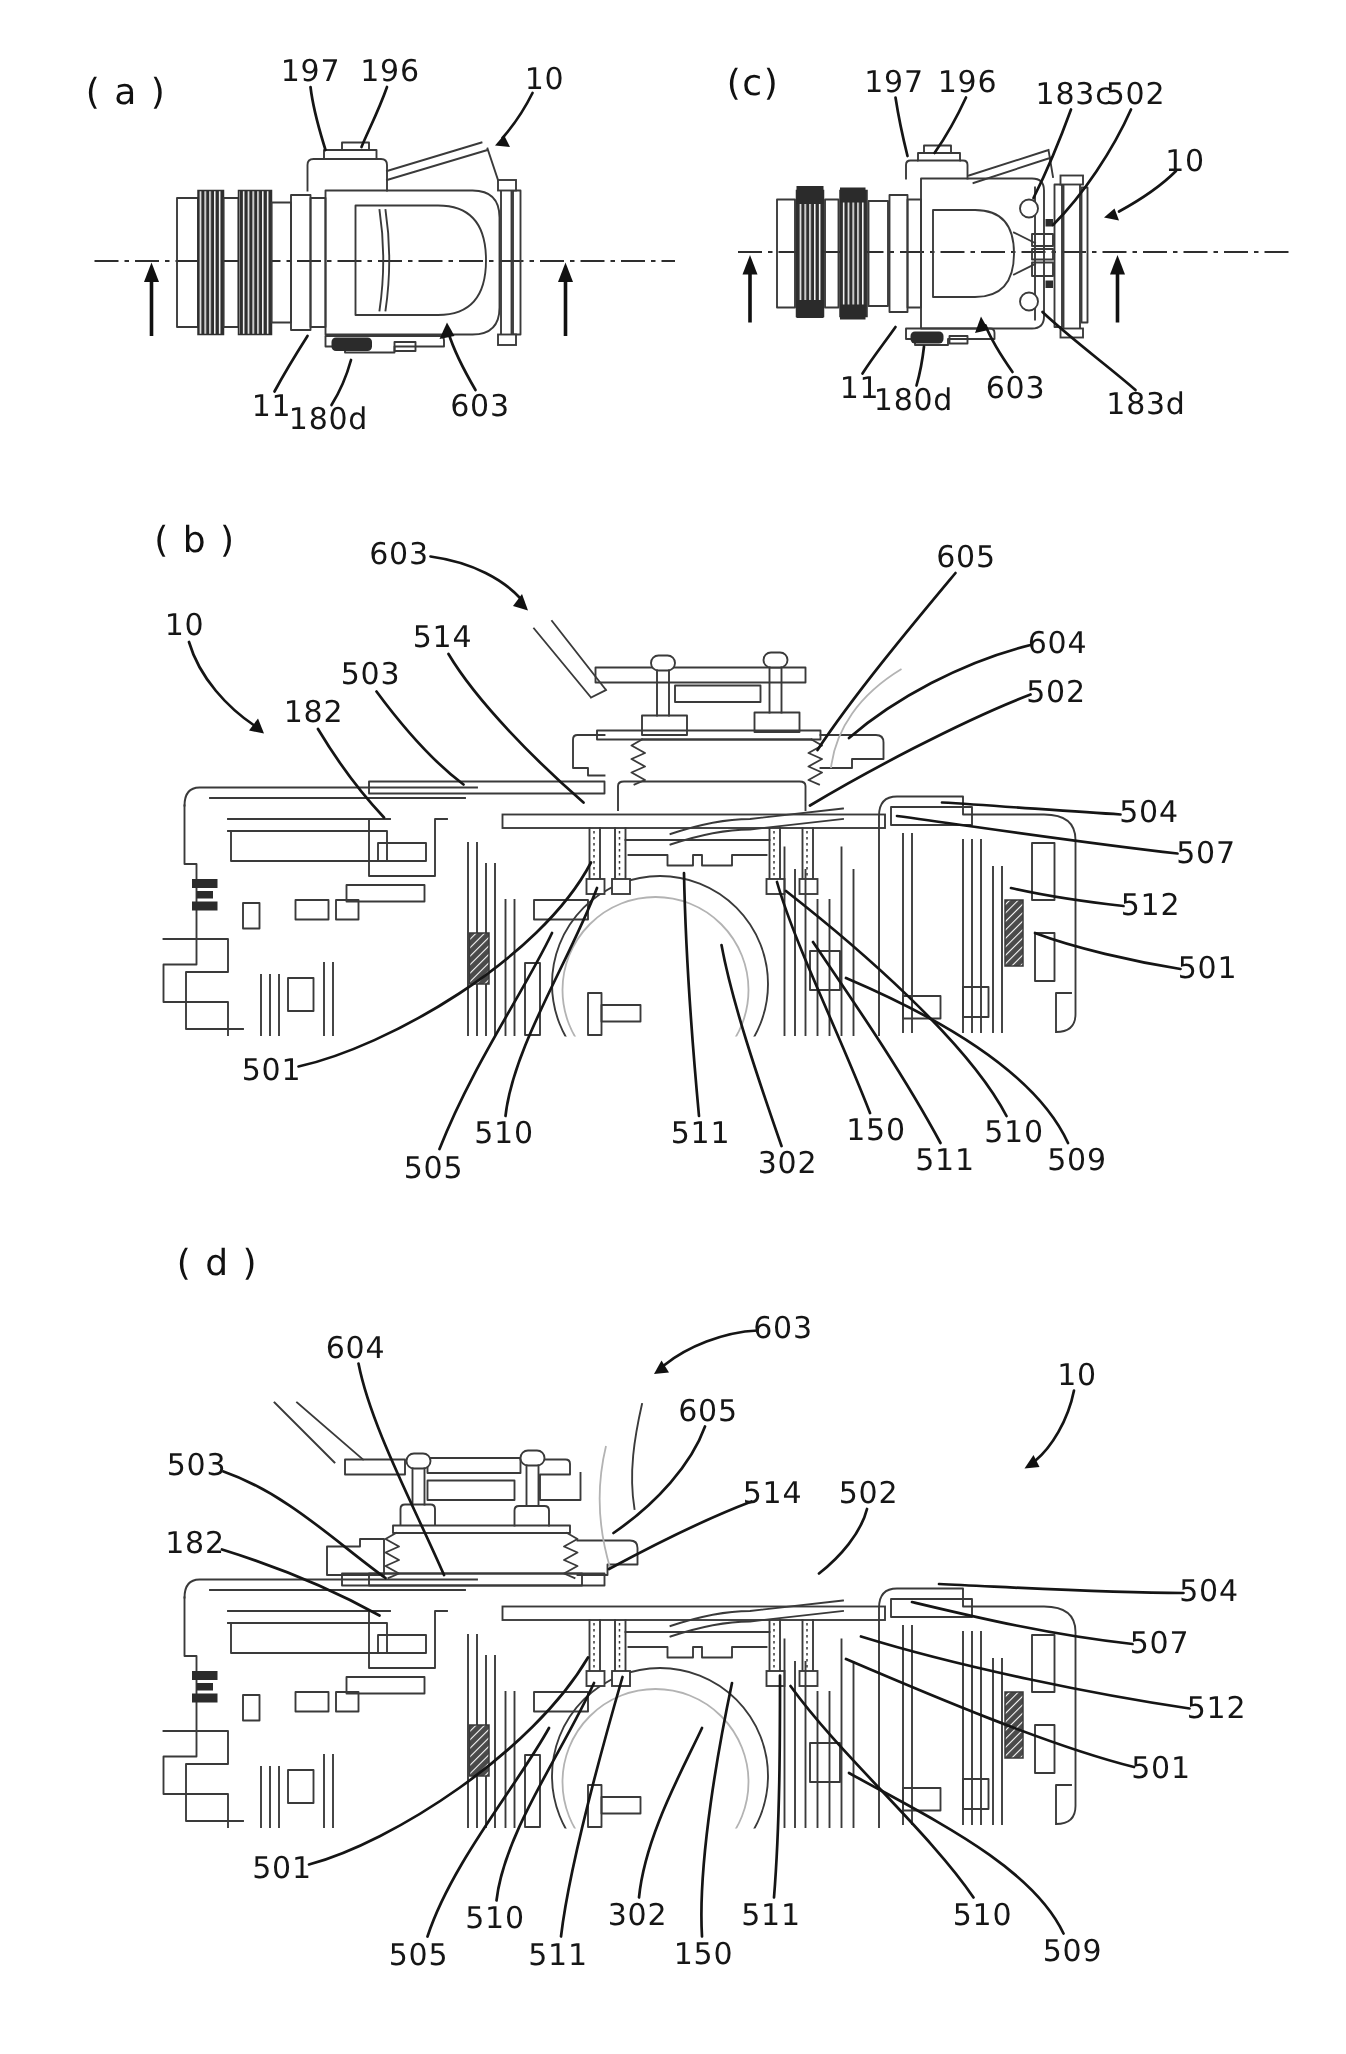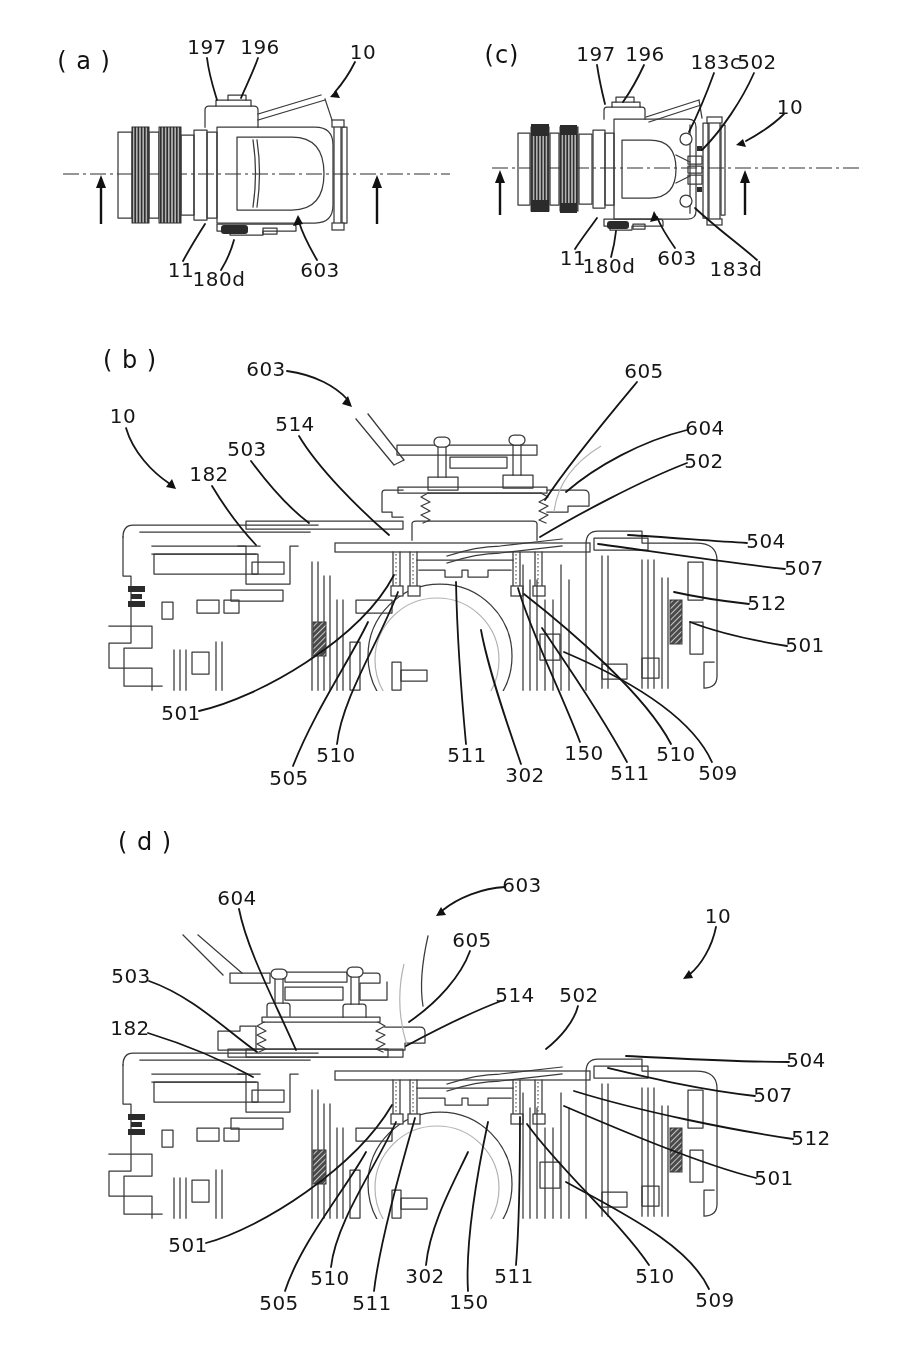--- a/index.html
+++ b/index.html
@@ -329,21 +329,21 @@
     <span class="ref" style="left:320px;top:270px">603</span>
 
     <span class="ref" style="left:596px;top:54px">197</span>
     <span class="ref" style="left:645px;top:54px">196</span>
     <span class="ref" style="left:716px;top:62px">183c</span>
     <span class="ref" style="left:757px;top:62px">502</span>
     <span class="ref" style="left:790px;top:107px">10</span>
     <span class="ref" style="left:573px;top:258px">11</span>
     <span class="ref" style="left:609px;top:266px">180d</span>
     <span class="ref" style="left:677px;top:258px">603</span>
-    <span class="ref" style="left:736px;top:269px">183d</span>
+    <span class="ref" style="left:764px;top:269px">183d</span>
 
     <span class="ref" style="left:266px;top:369px">603</span>
     <span class="ref" style="left:123px;top:416px">10</span>
     <span class="ref" style="left:295px;top:424px">514</span>
     <span class="ref" style="left:247px;top:449px">503</span>
     <span class="ref" style="left:209px;top:474px">182</span>
     <span class="ref" style="left:644px;top:371px">605</span>
     <span class="ref" style="left:705px;top:428px">604</span>
     <span class="ref" style="left:704px;top:461px">502</span>
     <span class="ref" style="left:766px;top:541px">504</span>

